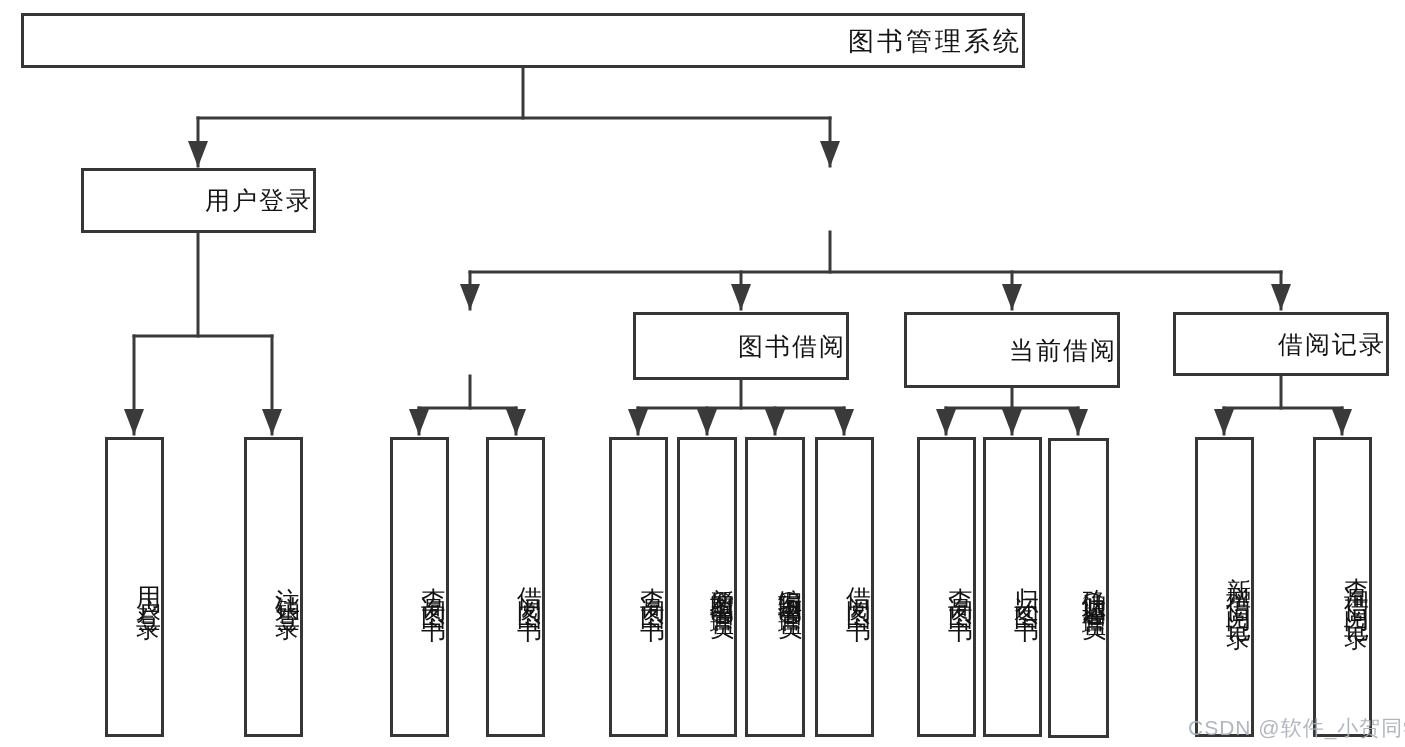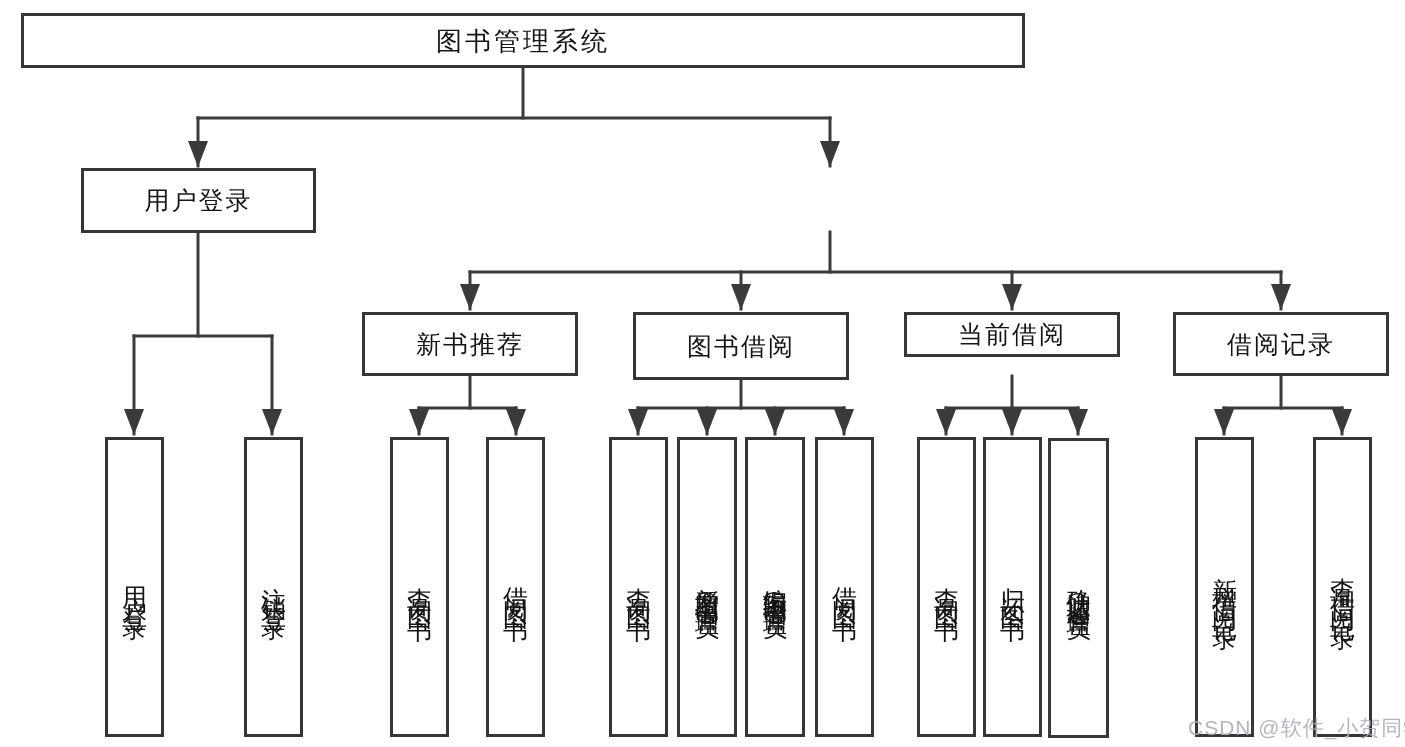--- a/index.html
+++ b/index.html
@@ -22,21 +22,21 @@
     height: 747px;
     z-index: 1;
   }
   .box {
     position: absolute;
     box-sizing: border-box;
     background: #ffffff;
     border: 3px solid #363636;
     display: flex;
     align-items: center;
-    justify-content: center;
+    justify-content: flex-end;
     z-index: 2;
   }
   .box .label {
     color: #141414;
     font-size: 25px;
     letter-spacing: 2px;
     white-space: nowrap;
     line-height: 1;
   }
   .root-box .label {
@@ -135,27 +135,24 @@
   </svg>
 
   <div class="box root-box" style="left:21px; top:13px; width:1004px; height:55px;">
     <span class="label">图书管理系统</span>
   </div>
 
   <div class="box" style="left:81px; top:168px; width:235px; height:65px;">
     <span class="label">用户登录</span>
   </div>
 
-  <div class="box" style="left:362px; top:312px; width:216px; height:64px;">
-    <span class="label">新书推荐</span>
-  </div>
   <div class="box" style="left:633px; top:312px; width:216px; height:68px;">
     <span class="label">图书借阅</span>
   </div>
-  <div class="box" style="left:904px; top:312px; width:216px; height:45px;">
+  <div class="box" style="left:904px; top:312px; width:216px; height:76px;">
     <span class="label">当前借阅</span>
   </div>
   <div class="box" style="left:1173px; top:312px; width:216px; height:64px;">
     <span class="label">借阅记录</span>
   </div>
 
   <div class="box col" style="left:105px; top:437px; width:59px; height:300px;">
     <span class="label">用户登录</span>
   </div>
   <div class="box col" style="left:244px; top:437px; width:59px; height:300px;">

